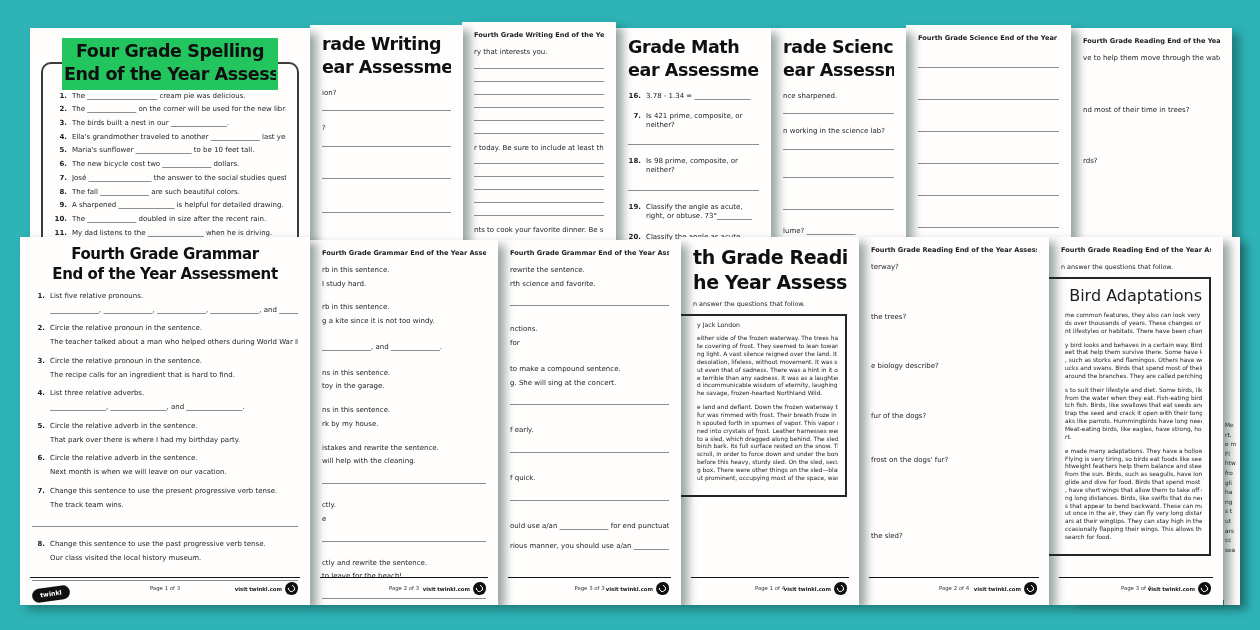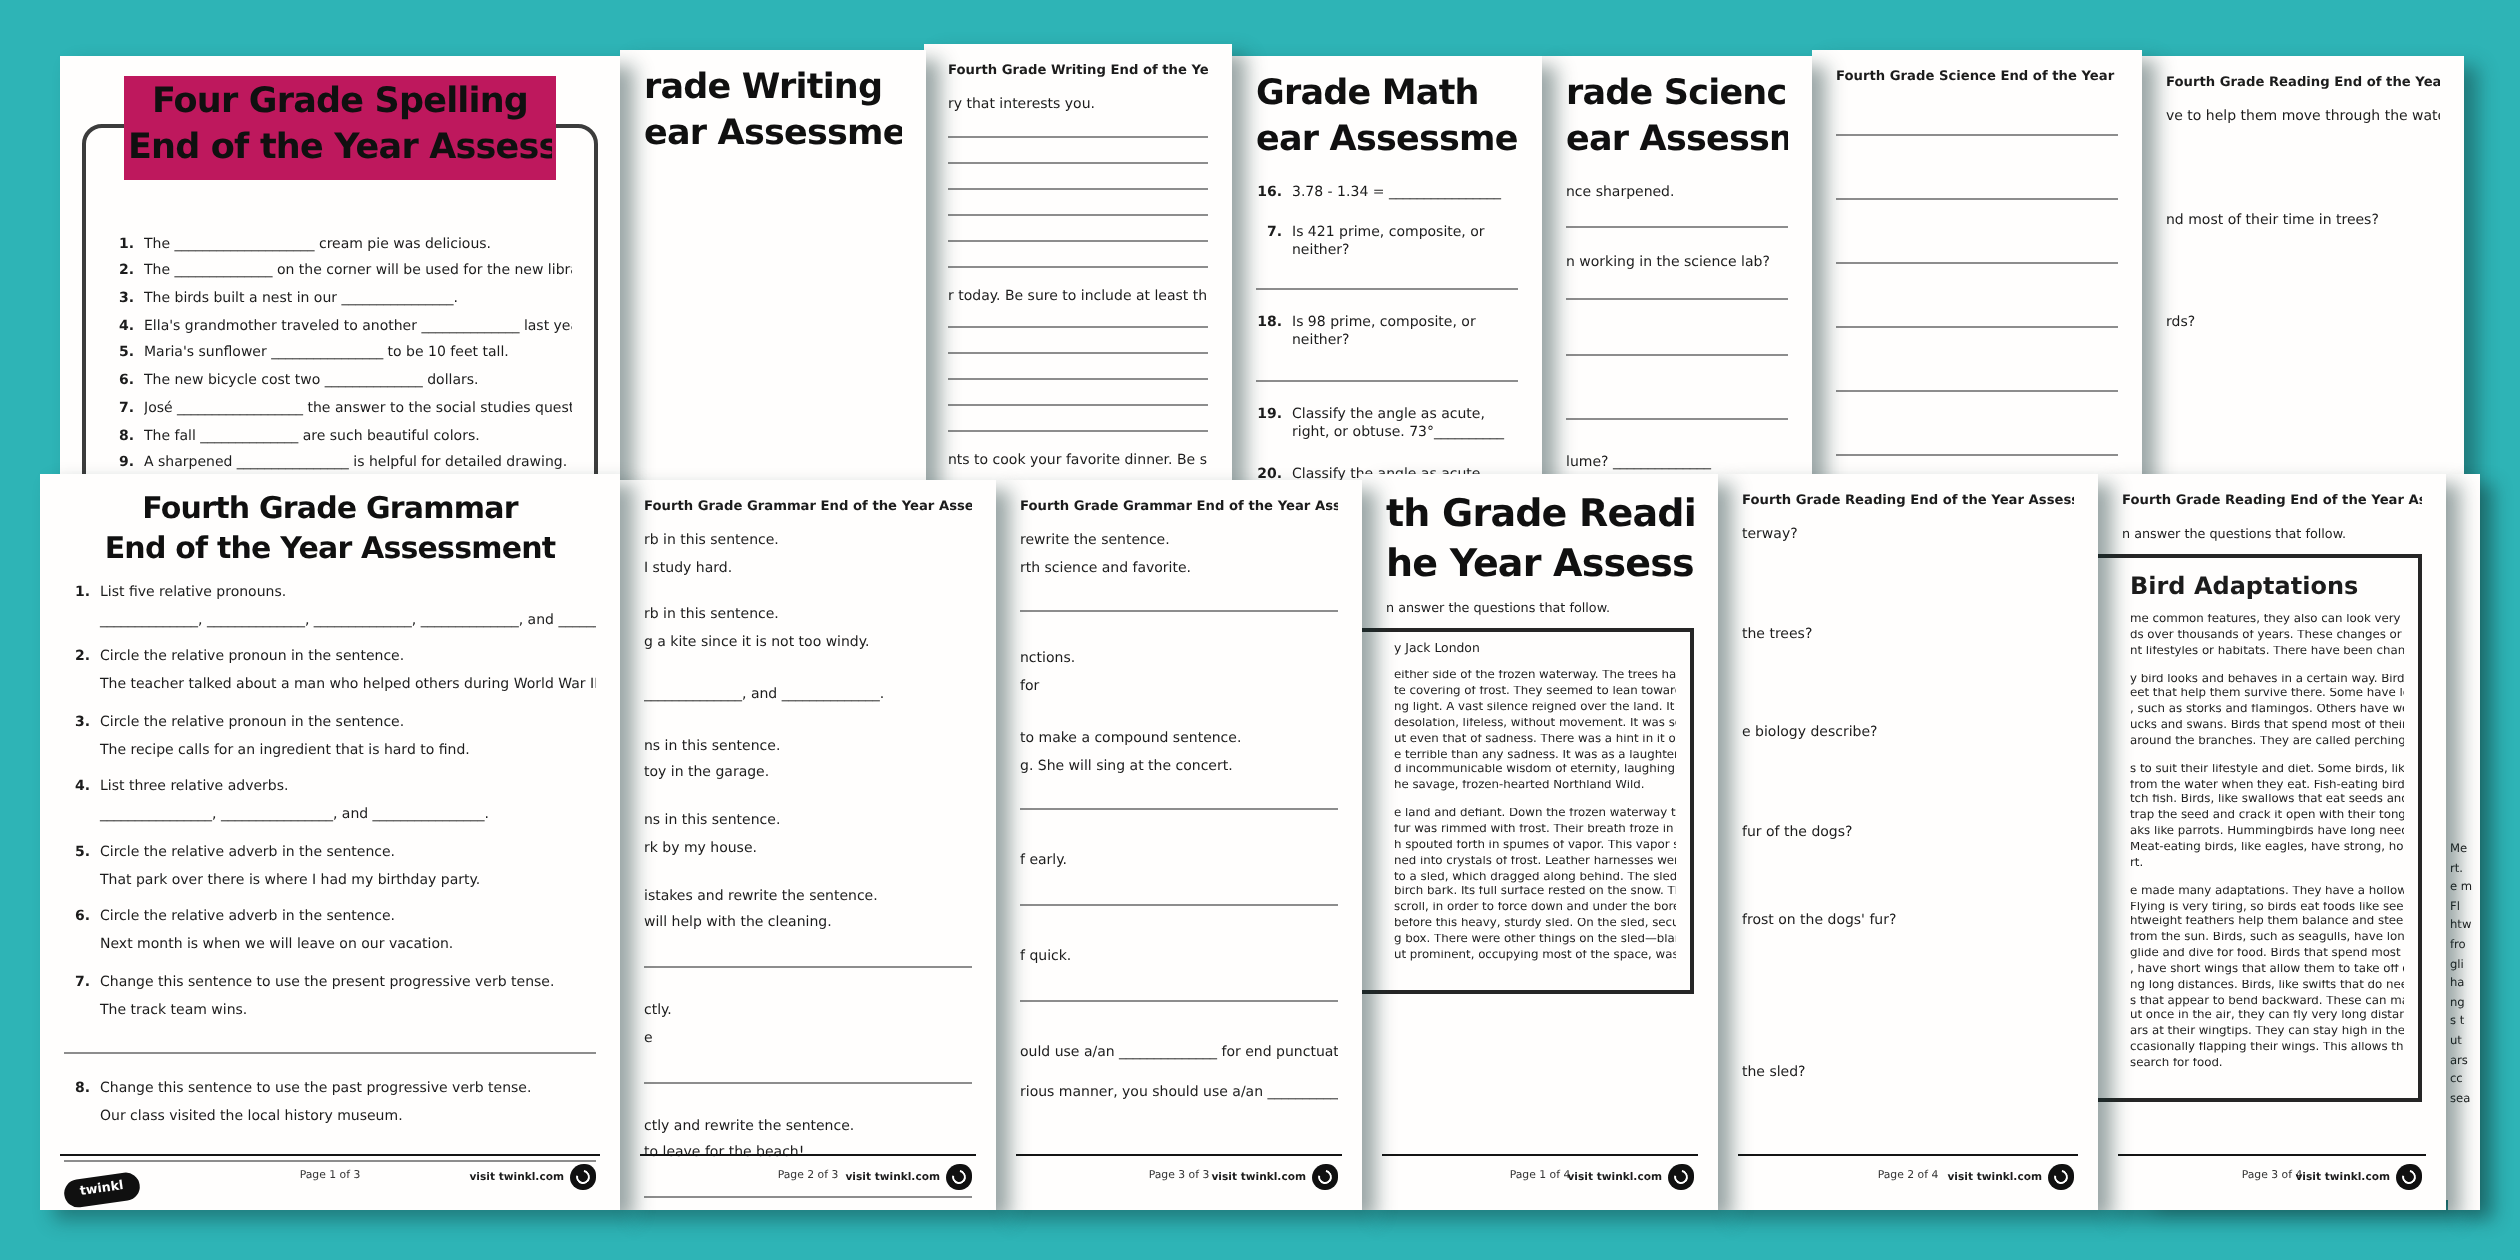--- a/index.html
+++ b/index.html
@@ -9,35 +9,35 @@
         padding:6px 12px;overflow:hidden;color:#1c1c1c;
         box-shadow:7px 5px 9px rgba(15,45,45,.42);}
   .ptitle{font-weight:bold;font-size:17.5px;line-height:1.3;text-align:center;
           letter-spacing:-.4px;margin:2px 0 10px;color:#101010;}
   .t15 .ptitle{font-size:15px;margin-bottom:8px;}
   .t19 .ptitle{font-size:19px;margin-bottom:6px;}
   .ptline{white-space:nowrap;overflow:hidden;}
   .title-clip .ptitle{text-align:left;}
   .framed::before{content:"";position:absolute;left:11px;right:11px;top:34px;bottom:14px;
           border:2px solid #3c3c3c;border-radius:10px;}
-  .framed .ptitle{position:relative;z-index:1;background:#be185d;margin:4px 20px 28px;padding:2px 2px 4px;}
+  .framed .ptitle{position:relative;z-index:1;background:#22c55e;margin:4px 20px 2px;padding:2px 2px 4px;}
   .framed .pbody{position:relative;z-index:1;padding:0 12px;}
   .phead{font-size:6.6px;font-weight:bold;text-align:center;white-space:nowrap;overflow:hidden;margin:3px 0 9px;}
   .pintro{font-size:6.4px;margin:0 0 6px;white-space:nowrap;overflow:hidden;}
   .pbody{position:relative;}
   .row{display:flex;align-items:baseline;margin-bottom:4.5px;}
   .roomy .row{margin-bottom:6px;}
   .num{flex:none;width:13px;text-align:right;margin-right:5px;font-size:7px;font-weight:bold;}
   .rtext{flex:1;font-size:7px;line-height:1.32;white-space:nowrap;overflow:hidden;min-width:0;}
   .wrap-items .rtext{white-space:normal;}
   .ind .rtext{padding-left:18px;}
   .rule{height:8px;border-bottom:1px solid #8d8d8d;margin-bottom:7px;}
   .tight .rule{height:6px;margin-bottom:6px;}
   .pbox{border:2px solid #262626;margin:2px 0 8px -14px;padding:5px 7px 6px 16px;background:#fffefd;}
-  .btitle{font-size:12px;font-weight:bold;margin:2px 0 7px;white-space:nowrap;overflow:hidden;}
+  .btitle{font-size:16px;font-weight:normal;margin:2px 0 7px;white-space:nowrap;overflow:hidden;text-align:right;}
   .bby{font-size:6.2px;margin-bottom:7px;}
   .bpara{margin-bottom:6px;}
   .bline{font-size:5.9px;line-height:1.33;white-space:nowrap;overflow:hidden;color:#222;}
   .pfoot{position:absolute;left:10px;right:10px;bottom:7px;height:20px;border-top:1.8px solid #141414;}
   .fcenter{position:absolute;left:0;right:0;top:7px;text-align:center;font-size:5.4px;color:#333;}
   .fleft{position:absolute;left:2px;top:3px;}
   .fright{position:absolute;right:2px;top:4px;display:flex;align-items:center;gap:3px;}
   .brandblob{background:#101010;color:#fff;font-size:6.3px;font-weight:bold;
              border-radius:9px;padding:3px 8px 4px;transform:rotate(-8deg);display:inline-block;}
   .fvisit{font-size:5.3px;font-weight:bold;color:#1a1a1a;}
@@ -105,20 +105,41 @@
         <div class="num">12.</div>
         <div class="rtext">The ______________ is a brilliant blue.</div>
       </div>
     </div>
   </div>
 
 <div class="page title-clip" style="left:310px;top:25px;width:153px;height:530px;z-index:18">
     <div class="ptitle">
       <div class="ptline">rade Writing</div>
       <div class="ptline">ear Assessment</div>
+    </div>
+    <div class="pbody">
+      <div class="row">
+        <div class="rtext">ion?</div>
+      </div>
+      <div class="rule"></div>
+      <div class="gap" style="height: 6px;"></div>
+      <div class="row">
+        <div class="rtext">?</div>
+      </div>
+      <div class="rule"></div>
+      <div class="gap" style="height: 16px;"></div>
+      <div class="rule"></div>
+      <div class="gap" style="height: 18px;"></div>
+      <div class="rule"></div>
+      <div class="gap" style="height: 16px;"></div>
+      <div class="rule"></div>
+      <div class="gap" style="height: 8px;"></div>
+      <div class="row">
+        <div class="rtext">nal writing.</div>
+      </div>
     </div>
   </div>
 
 <div class="page tight" style="left:462px;top:22px;width:154px;height:533px;z-index:17">
     <div class="phead">Fourth Grade Writing End of the Year Assessment</div>
     <div class="pbody">
       <div class="row">
         <div class="rtext">ry that interests you.</div>
       </div>
       <div class="rule"></div>

